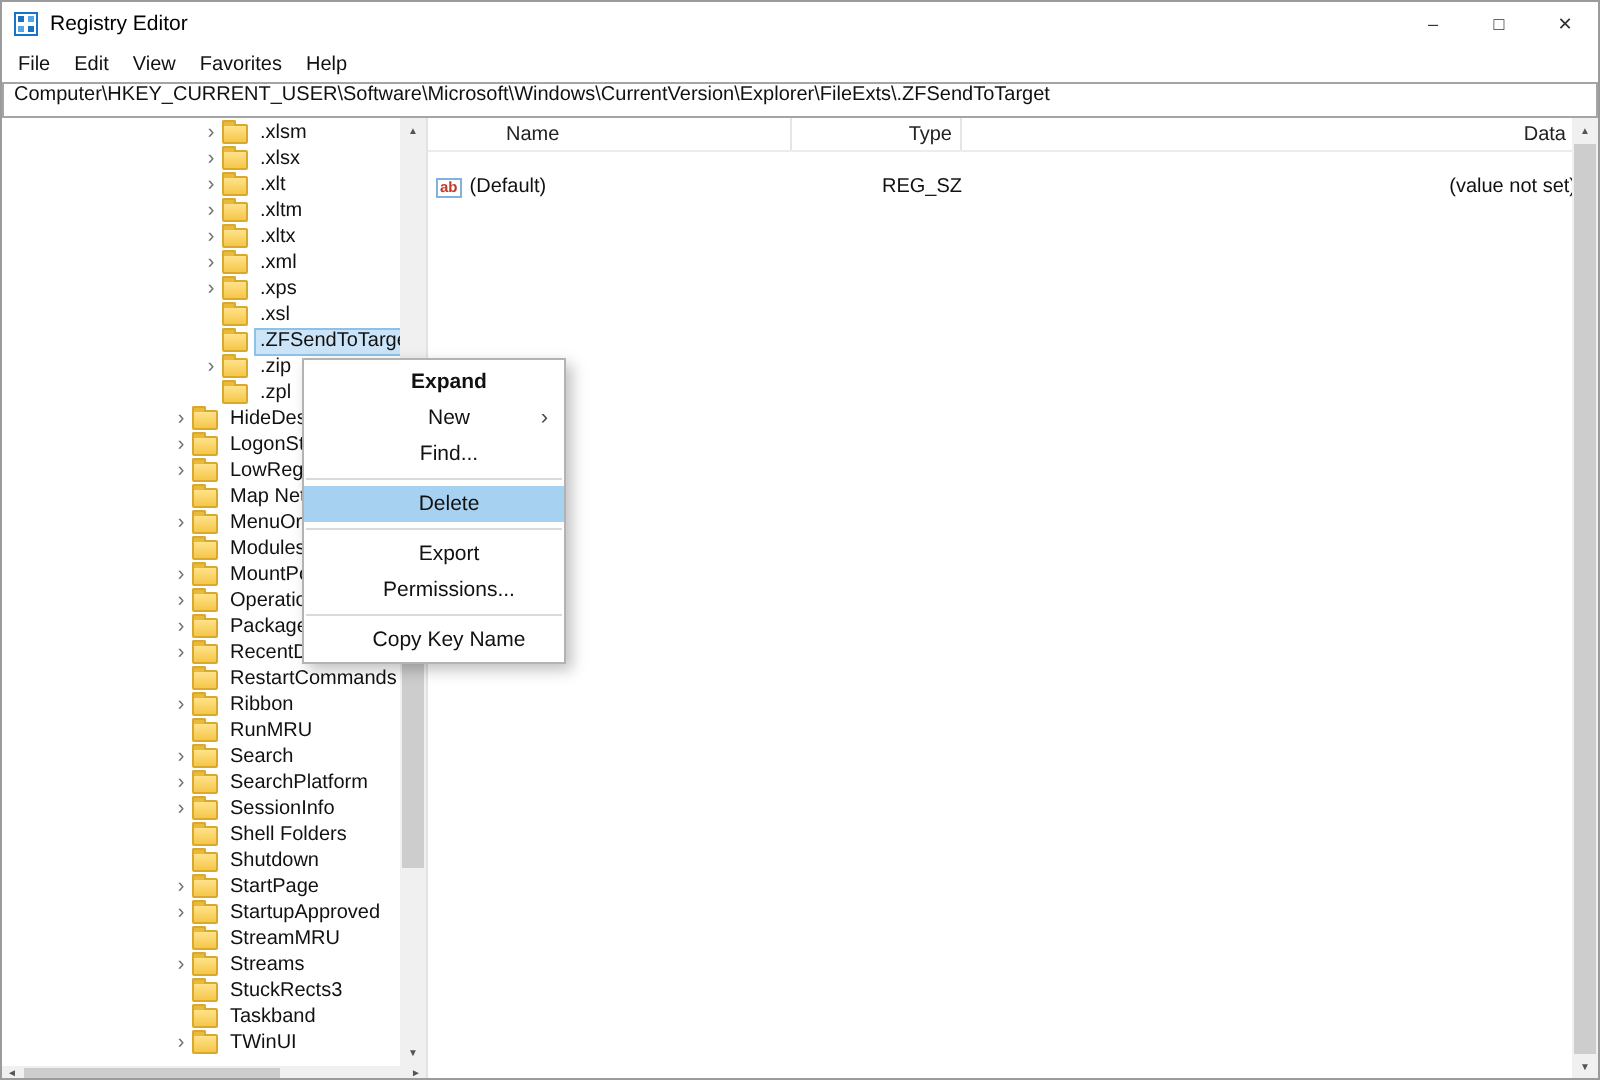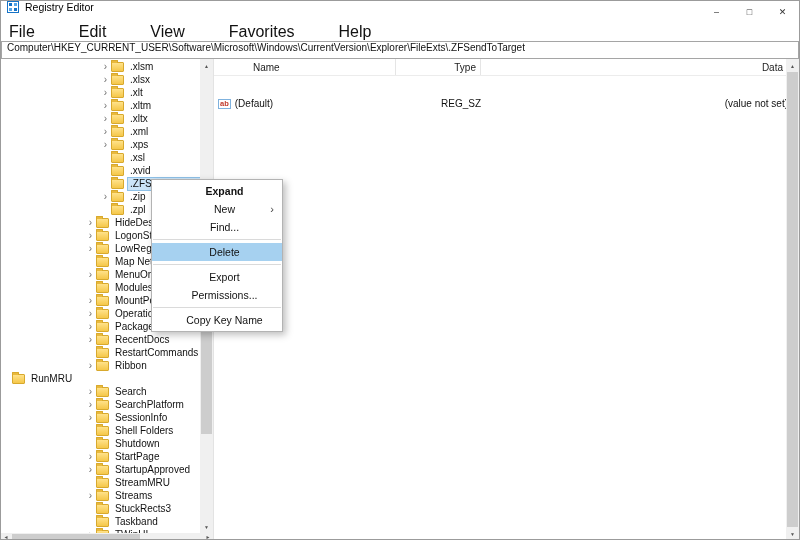--- a/index.html
+++ b/index.html
@@ -1,26 +1,26 @@
 <!DOCTYPE html>
 <html style="--selection: #cbe4f7; --menu_highlight: #a6d1f0; --accent: #1673c6;"><head>
 <meta charset="utf-8">
 <style>
   * { box-sizing: border-box; margin: 0; padding: 0; }
   html,body { width: 800px; height: 540px; font-family: "Liberation Sans", sans-serif; background: #e8e8e8; }
   .window { position: relative; width: 800px; height: 540px; background: #fff; border: 1px solid #9b9b9b; overflow: hidden; }
 
   
-  .titlebar { height: 22px; display: flex; padding-left: 6px; gap: 6px; background: #fff; font-size: 10.5px; color: #000; }
+  .titlebar { height: 22px; display: flex; align-items: center; padding-left: 6px; gap: 6px; background: #fff; font-size: 10.5px; color: #000; }
   .app-icon { width: 12px; height: 12px; display: inline-flex; }
   .win-controls { position: absolute; top: 0; right: 0; height: 22px; display: flex; }
   .win-btn { width: 33px; height: 22px; display: flex; align-items: center; justify-content: center; font-size: 9px; color: #333; }
 
   
-  .menubar { display: flex; height: 18px; align-items: center; font-size: 16px; padding-left: 2px; background: #fff; gap: 32px; }
+  .menubar { display: flex; height: 18px; align-items: center; font-size: 10px; padding-left: 2px; background: #fff; }
   .menu-item { padding: 2px 6px; color: #111; }
 
   
   .addressbar { height: 18px; border: 1px solid #a5a5a5; display: flex; padding: 0 5px; font-size: 10px; background: #fff; color: #111; white-space: nowrap; overflow: hidden; }
 
   
   .tree-pane { position: absolute; left: 0; top: 58px; width: 199px; height: 474px; overflow: hidden; font-size: 10px; padding-top: 1px; background: #fff; }
   .tree-row { height: 13px; display: flex; align-items: center; white-space: nowrap; }
   .tw { flex: 0 0 11px; text-align: center; color: #707070; font-size: 10px; line-height: 11px; }
   .folder-icon { position: relative; flex: 0 0 13px; height: 10px; margin-right: 4px; background: linear-gradient(#ffe28a, #f5c749); border: 1px solid #d8a92d; border-radius: 1px; }
@@ -43,21 +43,21 @@
   .h-arrow { position: absolute; top: 0; width: 10px; height: 8px; display: flex; align-items: center; justify-content: center; font-size: 5px; color: #555; }
   .h-arrow.left { left: 0; } .h-arrow.right { right: 0; }
   .h-thumb { position: absolute; left: 11px; top: 1px; width: 128px; height: 6px; background: #cdcdcd; }
 
   
   .list-pane { position: absolute; left: 213px; top: 58px; width: 574px; height: 482px; font-size: 10px; overflow: hidden; background: #fff; }
   .list-header { display: flex; height: 17px; border-bottom: 1px solid #ececec; }
   .list-header .col { padding: 3px 4px 2px 6px; border-right: 1px solid #e5e5e5; color: #222; }
   .list-header .col0 { padding-left: 39px; }
   .col0 { width: 182px; } .col1 { width: 85px; } .col2 { flex: 1; }
-  .list-row { display: flex; height: 15px; align-items: center; margin-top: 20px; color: #111; }
+  .list-row { display: flex; height: 15px; align-items: center; margin-top: 10px; color: #111; }
   .cell-name { display: flex; align-items: center; gap: 4px; padding-left: 4px; }
   .ab-icon { font-size: 7.5px; font-weight: bold; color: #c0392b; border: 1px solid #7fb2de; height: 10px; padding: 0 1px; display: inline-flex; align-items: center; background: #fff; line-height: 8px; }
   .col1, .col2 { padding-left: 5px; text-align: right; }
 
   
   .context-menu { position: absolute; left: 150px; top: 178px; width: 132px; background: #fff; border: 1px solid #b3b3b3; box-shadow: 3px 3px 7px rgba(0,0,0,0.25); padding: 2px 0; font-size: 10.5px; z-index: 10; }
   .ctx-item { height: 18px; line-height: 18px; padding-left: 15px; position: relative; color: #111; text-align: center; }
   .ctx-item.bold { font-weight: bold; }
   .ctx-item.hl { background: var(--menu_highlight); }
   .sub-arrow { position: absolute; right: 8px; top: 0; font-size: 11px; color: #444; }
@@ -135,25 +135,20 @@
         <span class="tree-label">.xps</span>
       </div>
       <div class="tree-row" style="padding-left: 99px;">
         <span class="tw"></span>
         <span class="folder-icon"></span>
         <span class="tree-label">.xsl</span>
       </div>
       <div class="tree-row" style="padding-left: 99px;">
         <span class="tw"></span>
         <span class="folder-icon"></span>
-        <span class="tree-label">.xvid</span>
-      </div>
-      <div class="tree-row" style="padding-left: 99px;">
-        <span class="tw"></span>
-        <span class="folder-icon"></span>
         <span class="tree-label selected">.ZFSendToTarget</span>
       </div>
       <div class="tree-row" style="padding-left: 99px;">
         <span class="tw">›</span>
         <span class="folder-icon"></span>
         <span class="tree-label">.zip</span>
       </div>
       <div class="tree-row" style="padding-left: 99px;">
         <span class="tw"></span>
         <span class="folder-icon"></span>
@@ -212,21 +207,21 @@
       <div class="tree-row" style="padding-left: 84px;">
         <span class="tw"></span>
         <span class="folder-icon"></span>
         <span class="tree-label">RestartCommands</span>
       </div>
       <div class="tree-row" style="padding-left: 84px;">
         <span class="tw">›</span>
         <span class="folder-icon"></span>
         <span class="tree-label">Ribbon</span>
       </div>
-      <div class="tree-row" style="">
+      <div class="tree-row" style="padding-left: 84px;">
         <span class="tw"></span>
         <span class="folder-icon"></span>
         <span class="tree-label">RunMRU</span>
       </div>
       <div class="tree-row" style="padding-left: 84px;">
         <span class="tw">›</span>
         <span class="folder-icon"></span>
         <span class="tree-label">Search</span>
       </div>
       <div class="tree-row" style="padding-left: 84px;">

